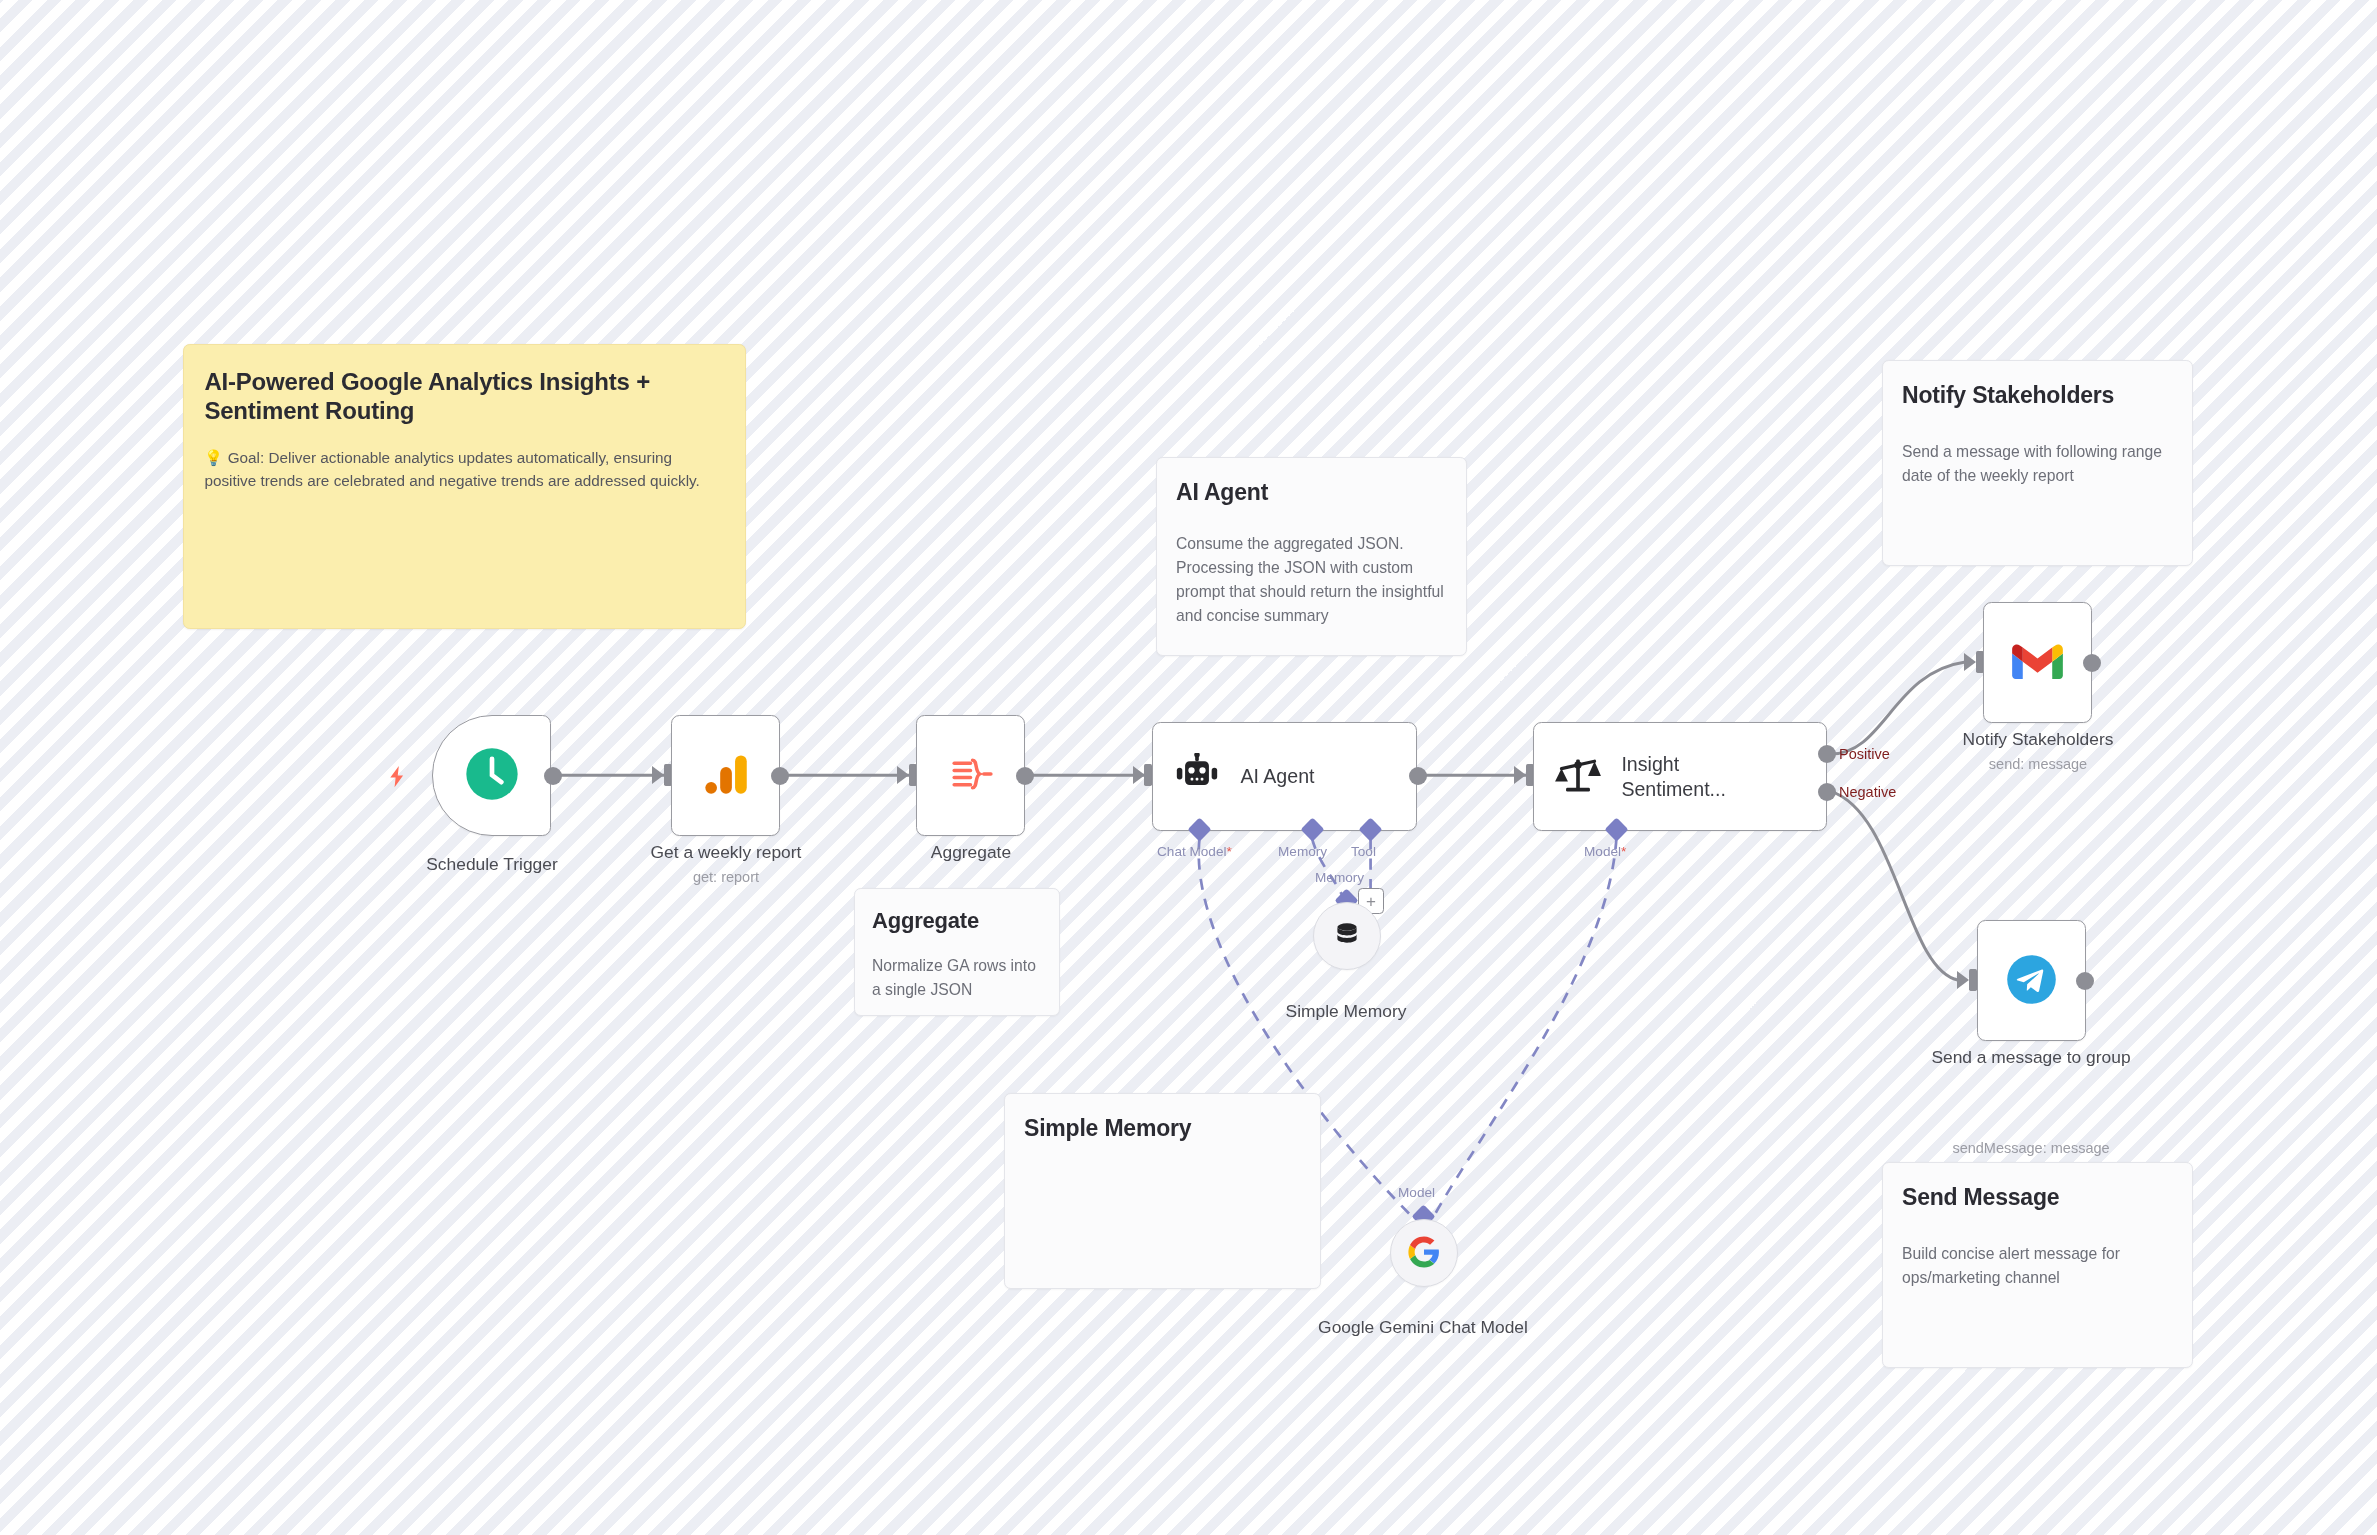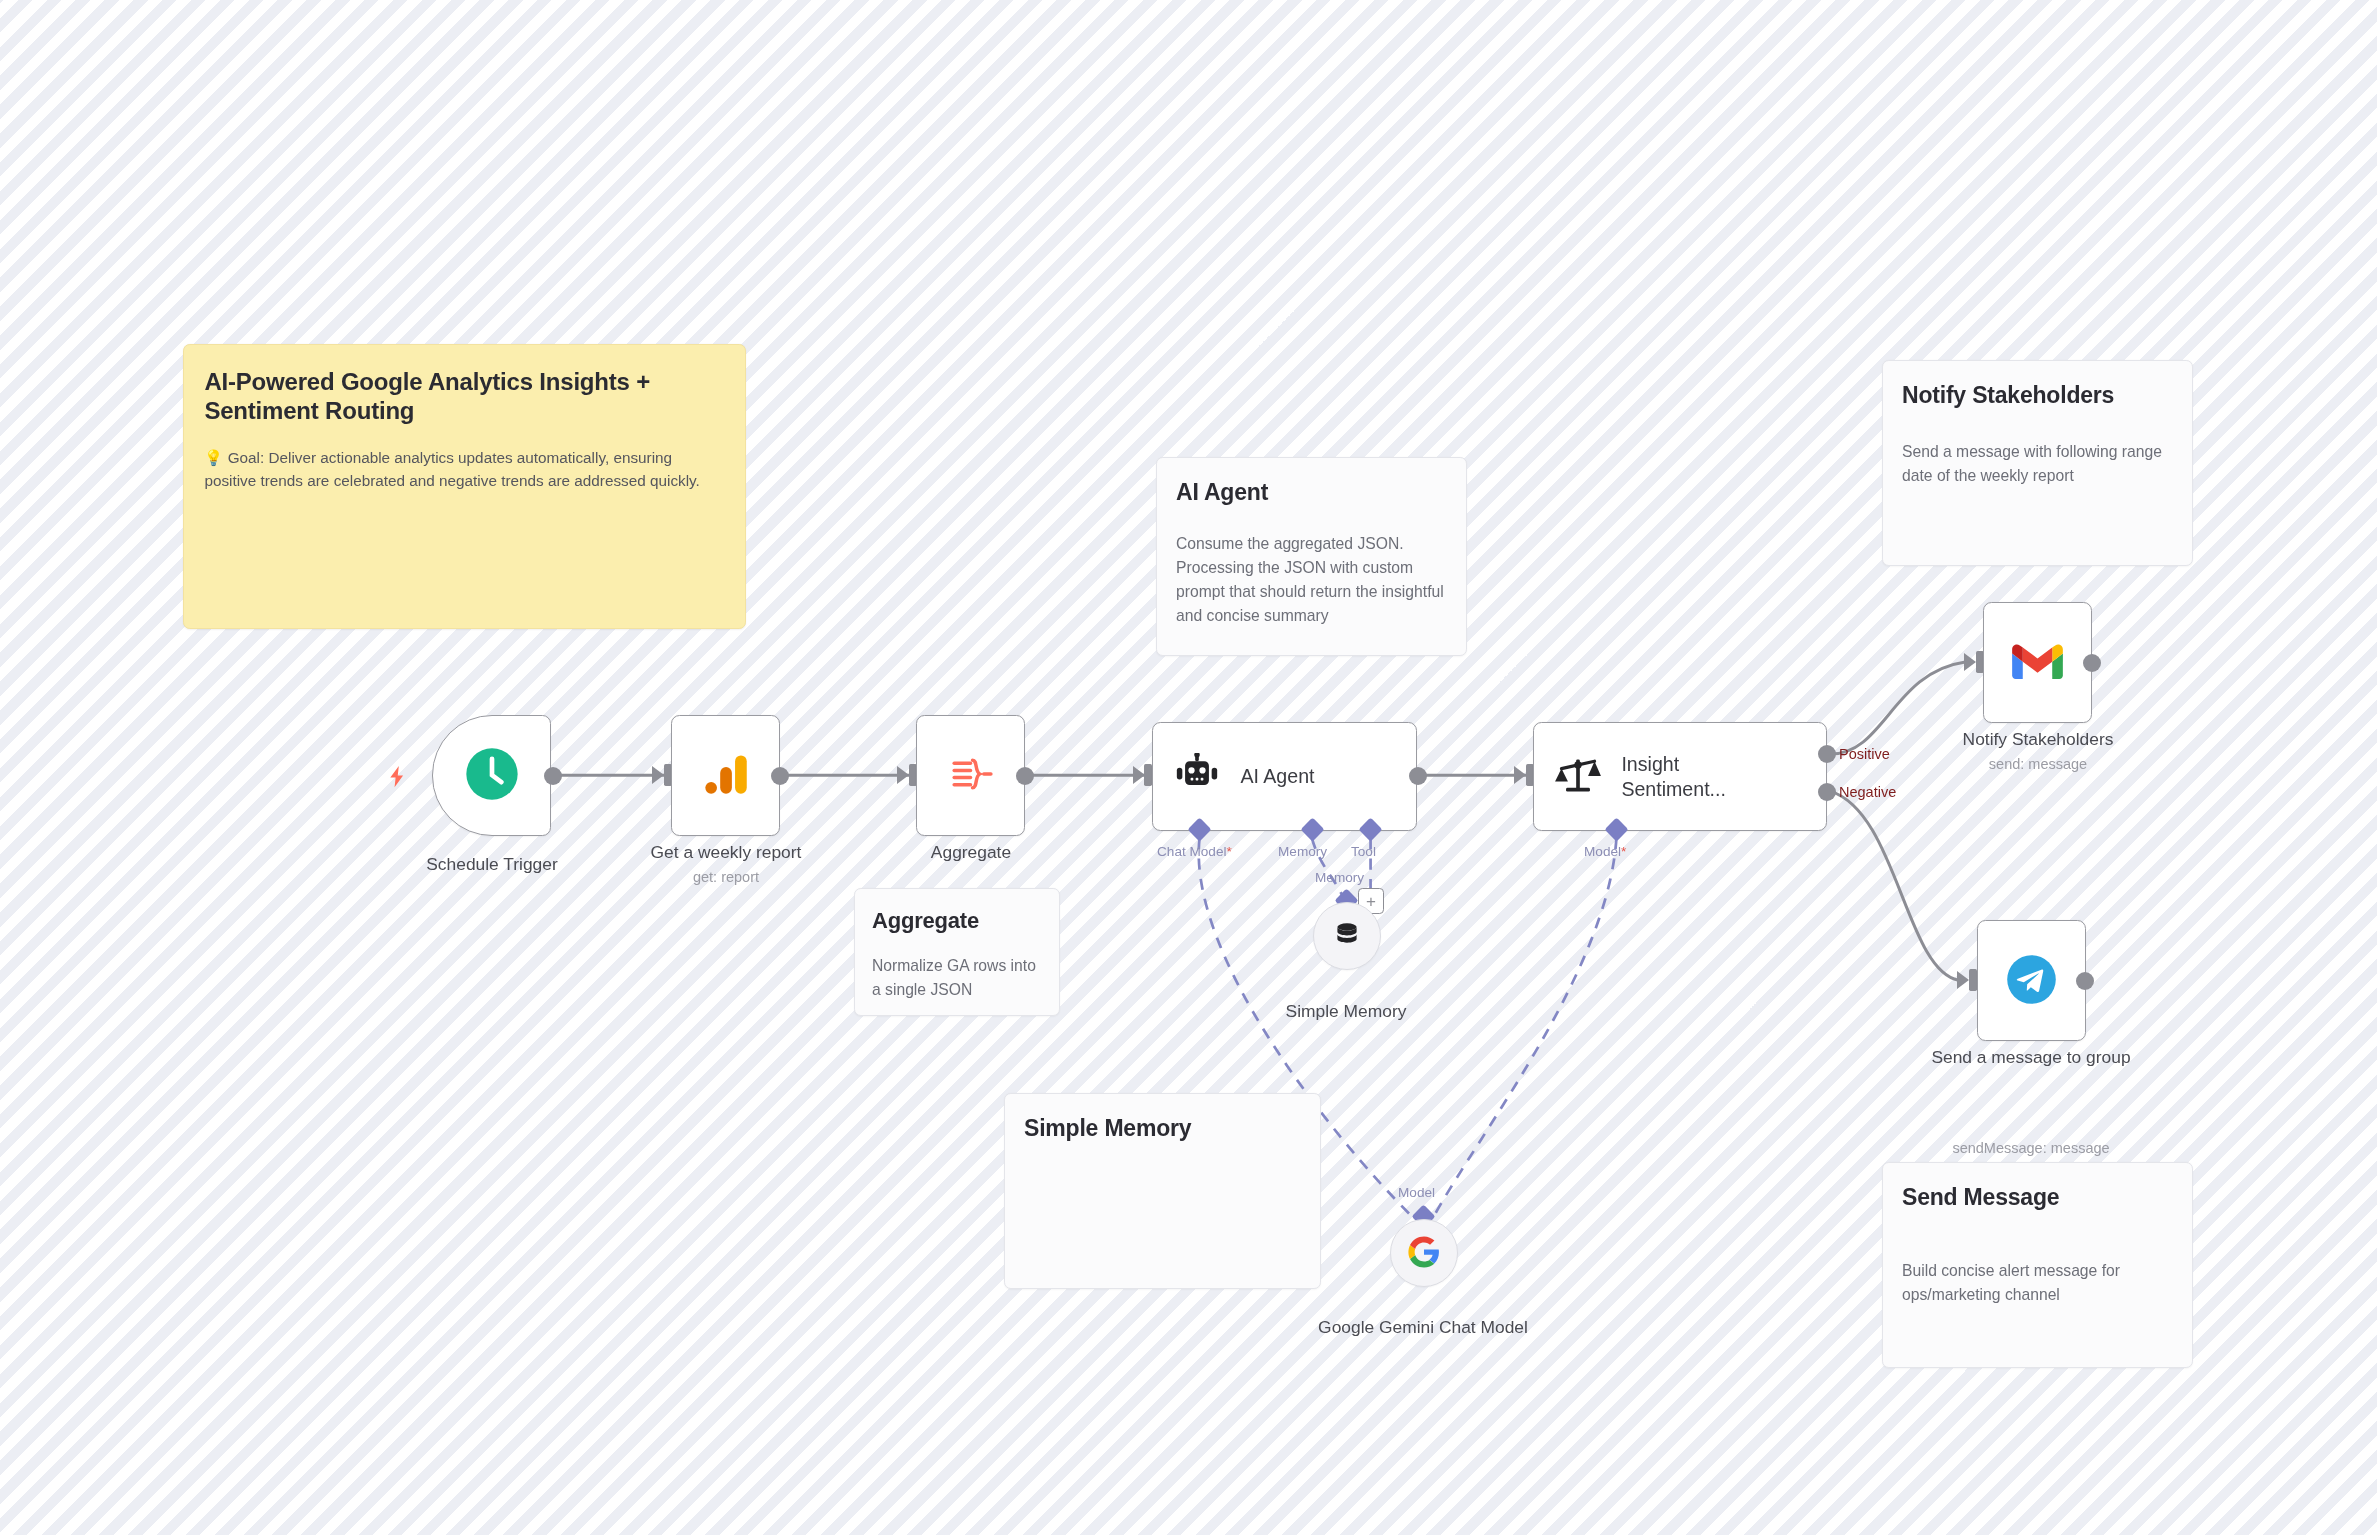--- a/index.html
+++ b/index.html
@@ -162,21 +162,21 @@
   <div class="sticky plain" style="left:1004px;top:1093px;width:317px;height:196px;padding:20.4px 19px;">
     <h3 style="margin-bottom:24px;">Simple Memory</h3>
   </div>
 
   <div class="sticky plain" style="left:1882px;top:360px;width:311px;height:206px;padding:20.4px 19px;">
     <h3 style="margin-bottom:31px;">Notify Stakeholders</h3>
     <p>Send a message with following range date of the weekly report</p>
   </div>
 
   <div class="sticky plain" style="left:1882px;top:1162px;width:311px;height:206px;padding:20.4px 19px;">
-    <h3 style="margin-bottom:48px;">Send Message</h3>
+    <h3 style="margin-bottom:31px;">Send Message</h3>
     <p>Build concise alert message for ops/marketing channel</p>
   </div>
 
   <div class="bolt" style="left:385px;top:762px;">
     <svg width="25.5" height="29" viewBox="0 0 24 24" fill="#ff6d5a">
         <path d="M13 2L5 13h5l-1 9 8-11h-5l1-9z"></path>
       </svg>
   </div>
   <div class="node trigger" style="left:432px;top:715px;width:119px;height:121px;">
     <span style="display:block;">

